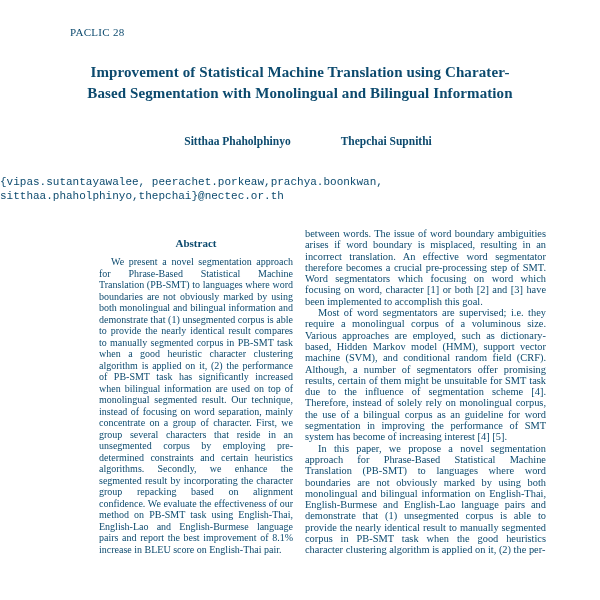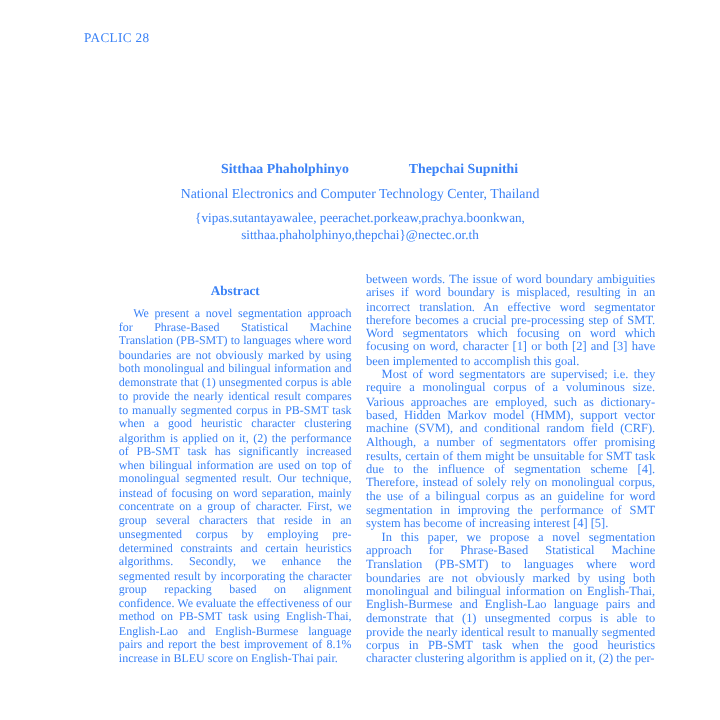--- a/index.html
+++ b/index.html
@@ -7,21 +7,21 @@
     padding: 0;
     background: #ffffff;
   }
   .page {
     position: relative;
     width: 600px;
     height: 600px;
     background: #ffffff;
     overflow: hidden;
     font-family: "Liberation Serif", serif;
-    color: #3b82f6;
+    color: #0c4a6e;
   }
   .running-header {
     position: absolute;
     left: 70px;
     top: 26px;
     font-size: 11px;
     letter-spacing: 0.3px;
   }
   .title {
     position: absolute;
@@ -63,22 +63,22 @@
     left: 0;
     right: 0;
     text-align: center;
     font-size: 11.5px;
   }
   .emails {
     position: absolute;
     top: 176px;
     left: 0;
     right: 0;
-    text-align: center;
-    font-family: Liberation Serif, serif;
+    text-align: left;
+    font-family: Liberation Mono, monospace;
     font-size: 11px;
     line-height: 13.5px;
   }
   .columns {
     position: absolute;
     top: 228px;
     left: 70px;
     width: 476px;
     display: flex;
     gap: 12px;
@@ -112,28 +112,31 @@
   }
   .body-par.indent { text-indent: 13px; font-family: Liberation Serif, serif; }
 </style>
 </head>
 <body>
 
 <div class="page">
 
   <div class="running-header">PACLIC 28</div>
 
+  <h1 class="title">
+    <span>Improvement of Statistical Machine Translation using Charater-</span><br>
+    <span>Based Segmentation with Monolingual and Bilingual Information</span>
+  </h1>
 
 
   <div class="authors-row2">
     <span>Sitthaa Phaholphinyo</span>
     <span>Thepchai Supnithi</span>
   </div>
 
-  <div class="affiliation">National Electronics and Computer Technology Center, Thailand</div>
 
   <div class="emails">
     <div>{vipas.sutantayawalee, peerachet.porkeaw,prachya.boonkwan,</div>
     <div>sitthaa.phaholphinyo,thepchai}@nectec.or.th</div>
   </div>
 
   <div class="columns">
 
     <div class="col-left">
       <div class="abstract-block">

